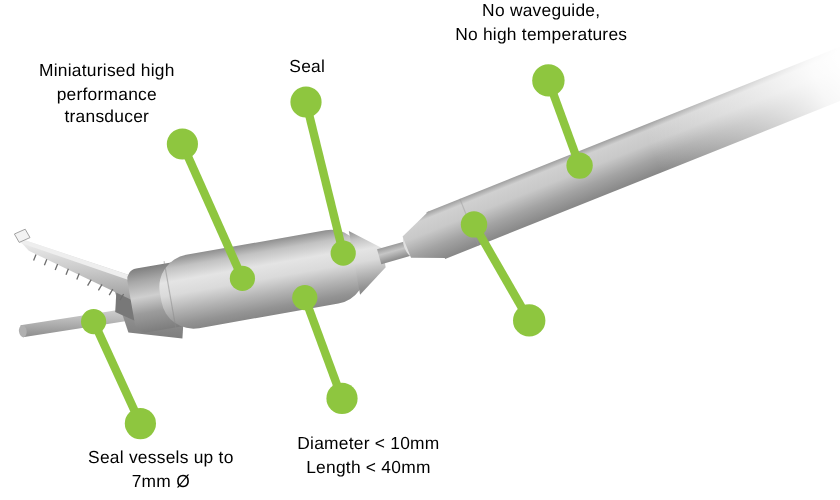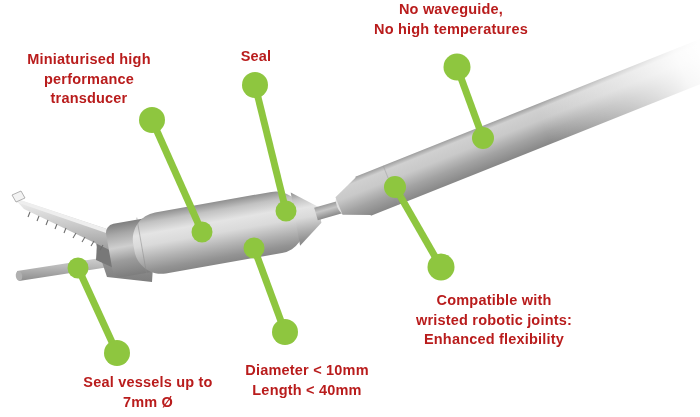--- a/index.html
+++ b/index.html
@@ -12,27 +12,26 @@
   }
   .stage svg{position:absolute;left:0;top:0;}
   .label{
     position:absolute;
     transform:translateX(-50%);
     text-align:center;
     white-space:pre-line;
     font-size:14.5px;
     line-height:19.5px;
     letter-spacing:0.2px;
-    color:#b91c1c;
-    font-weight:bold;
+    color:#000000;
   }
   #label-transducer{left:89px;top:50px;}
   #label-safer{left:256px;top:47px;}
   #label-no-waveguide{left:451px;top:0px;}
-  #label-seal-vessels{left:134px;top:373px;margin-left:14px;}
+  #label-seal-vessels{left:134px;top:373px;}
   #label-dimensions{left:307px;top:361px;}
   #label-robotic-joints{left:494px;top:291px;}
 </style>
 </head>
 <body>
 
 <div class="stage">
 
   <svg width="700" height="417" viewBox="0 0 700 417">
     <defs>
@@ -160,16 +159,13 @@
   <div class="label" id="label-transducer">Miniaturised high
 performance
 transducer</div>
   <div class="label" id="label-safer">Seal</div>
   <div class="label" id="label-no-waveguide">No waveguide,
 No high temperatures</div>
   <div class="label" id="label-seal-vessels">Seal vessels up to
 7mm Ø</div>
   <div class="label" id="label-dimensions">Diameter &lt; 10mm
 Length &lt; 40mm</div>
-  <div class="label" id="label-robotic-joints">Compatible with
-wristed robotic joints:
-Enhanced flexibility</div>
 </div>
 
 </body></html>

